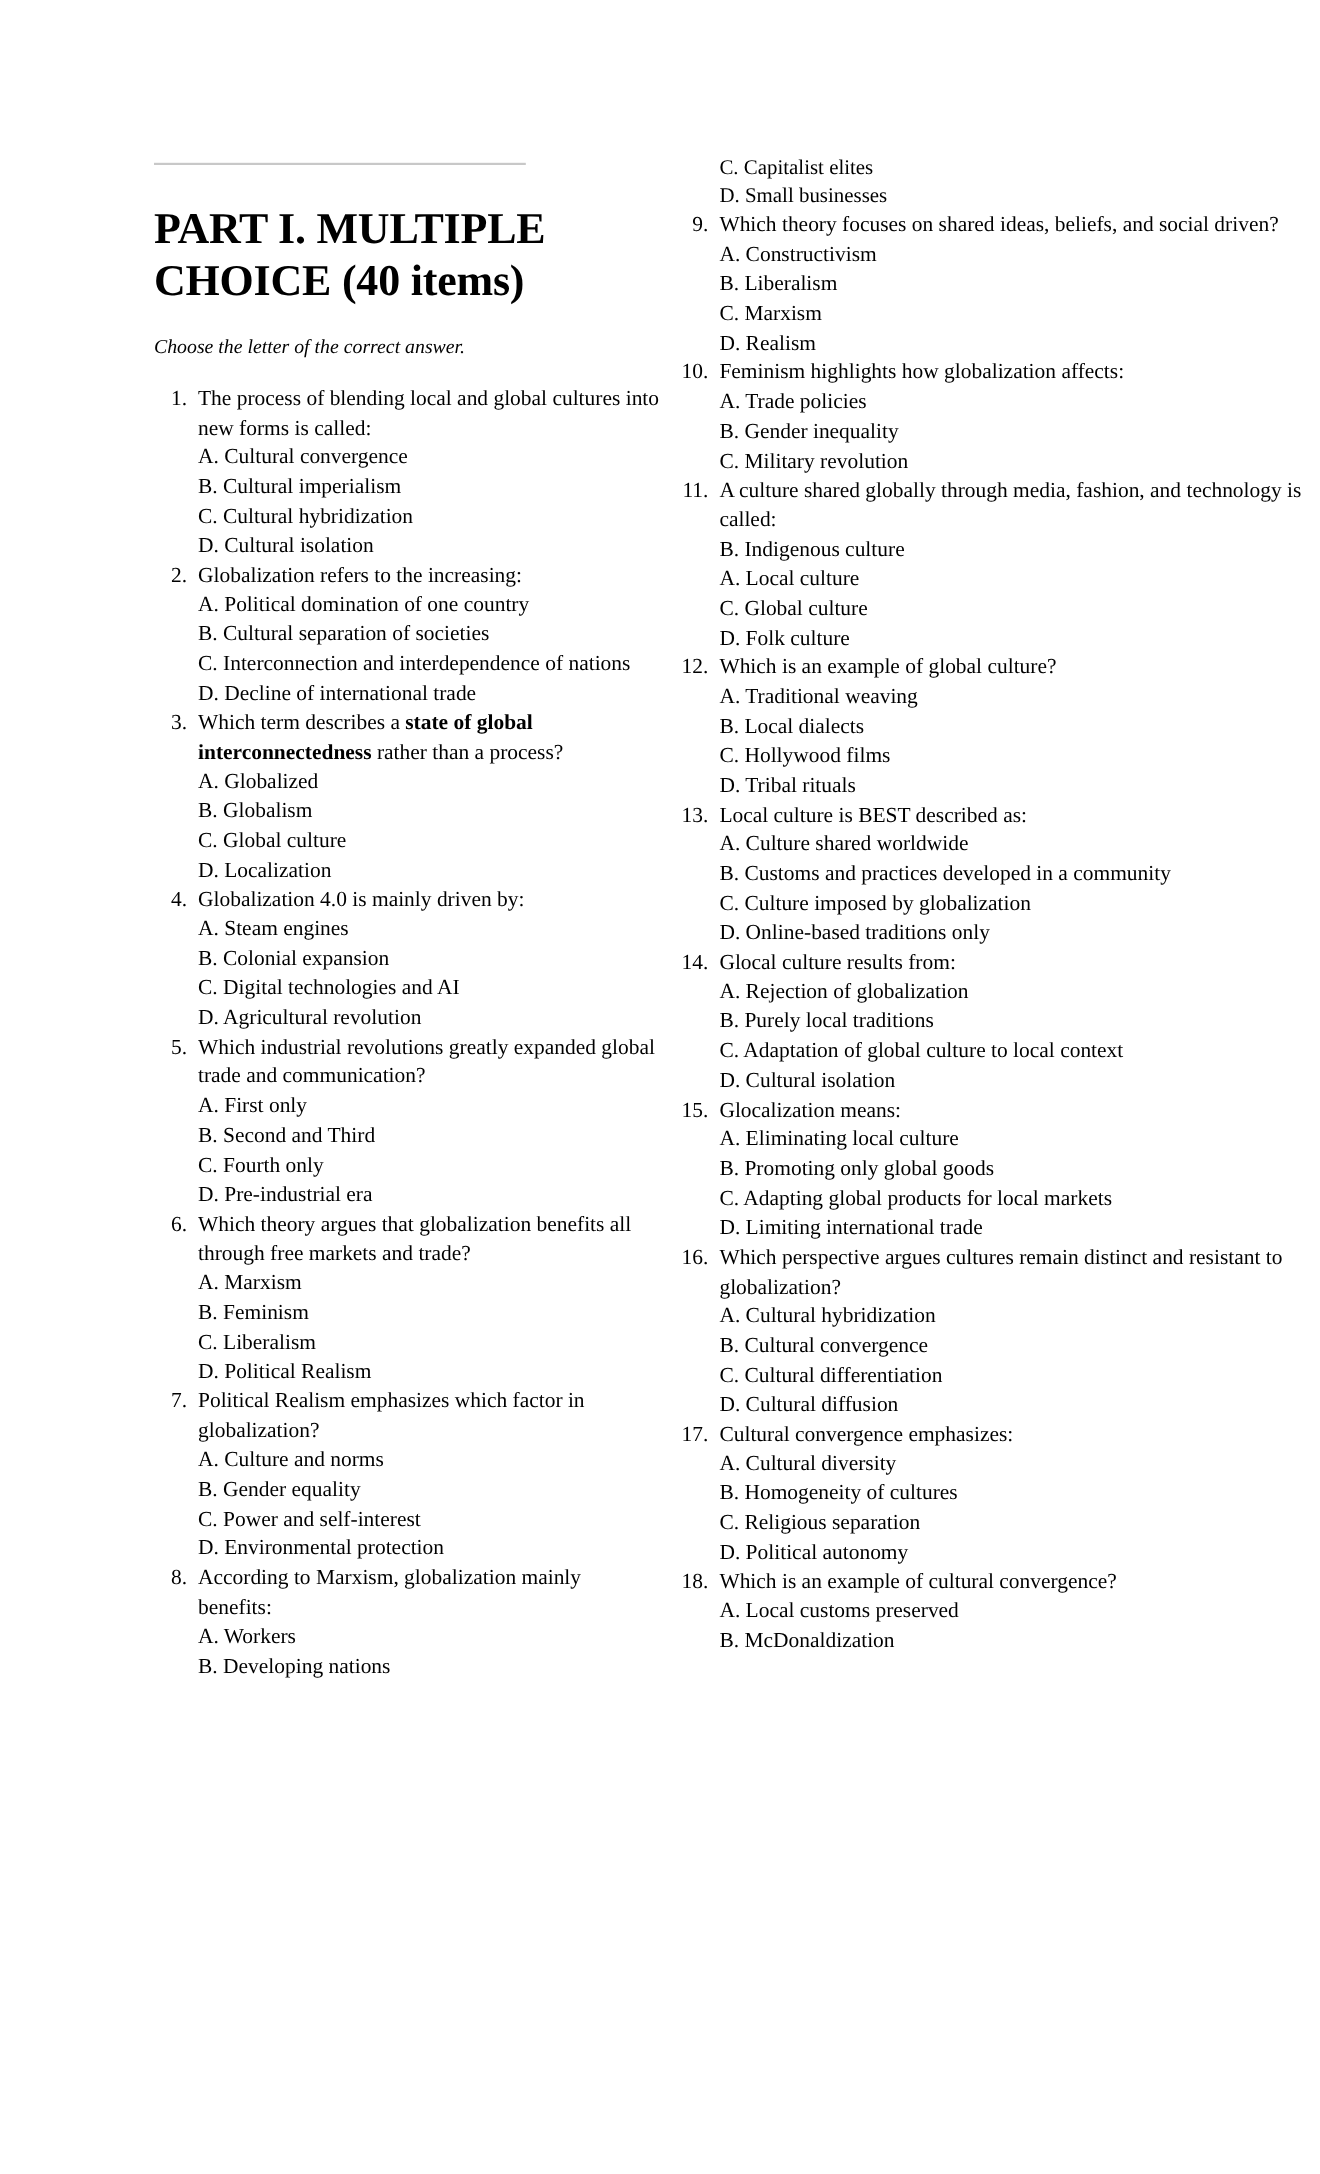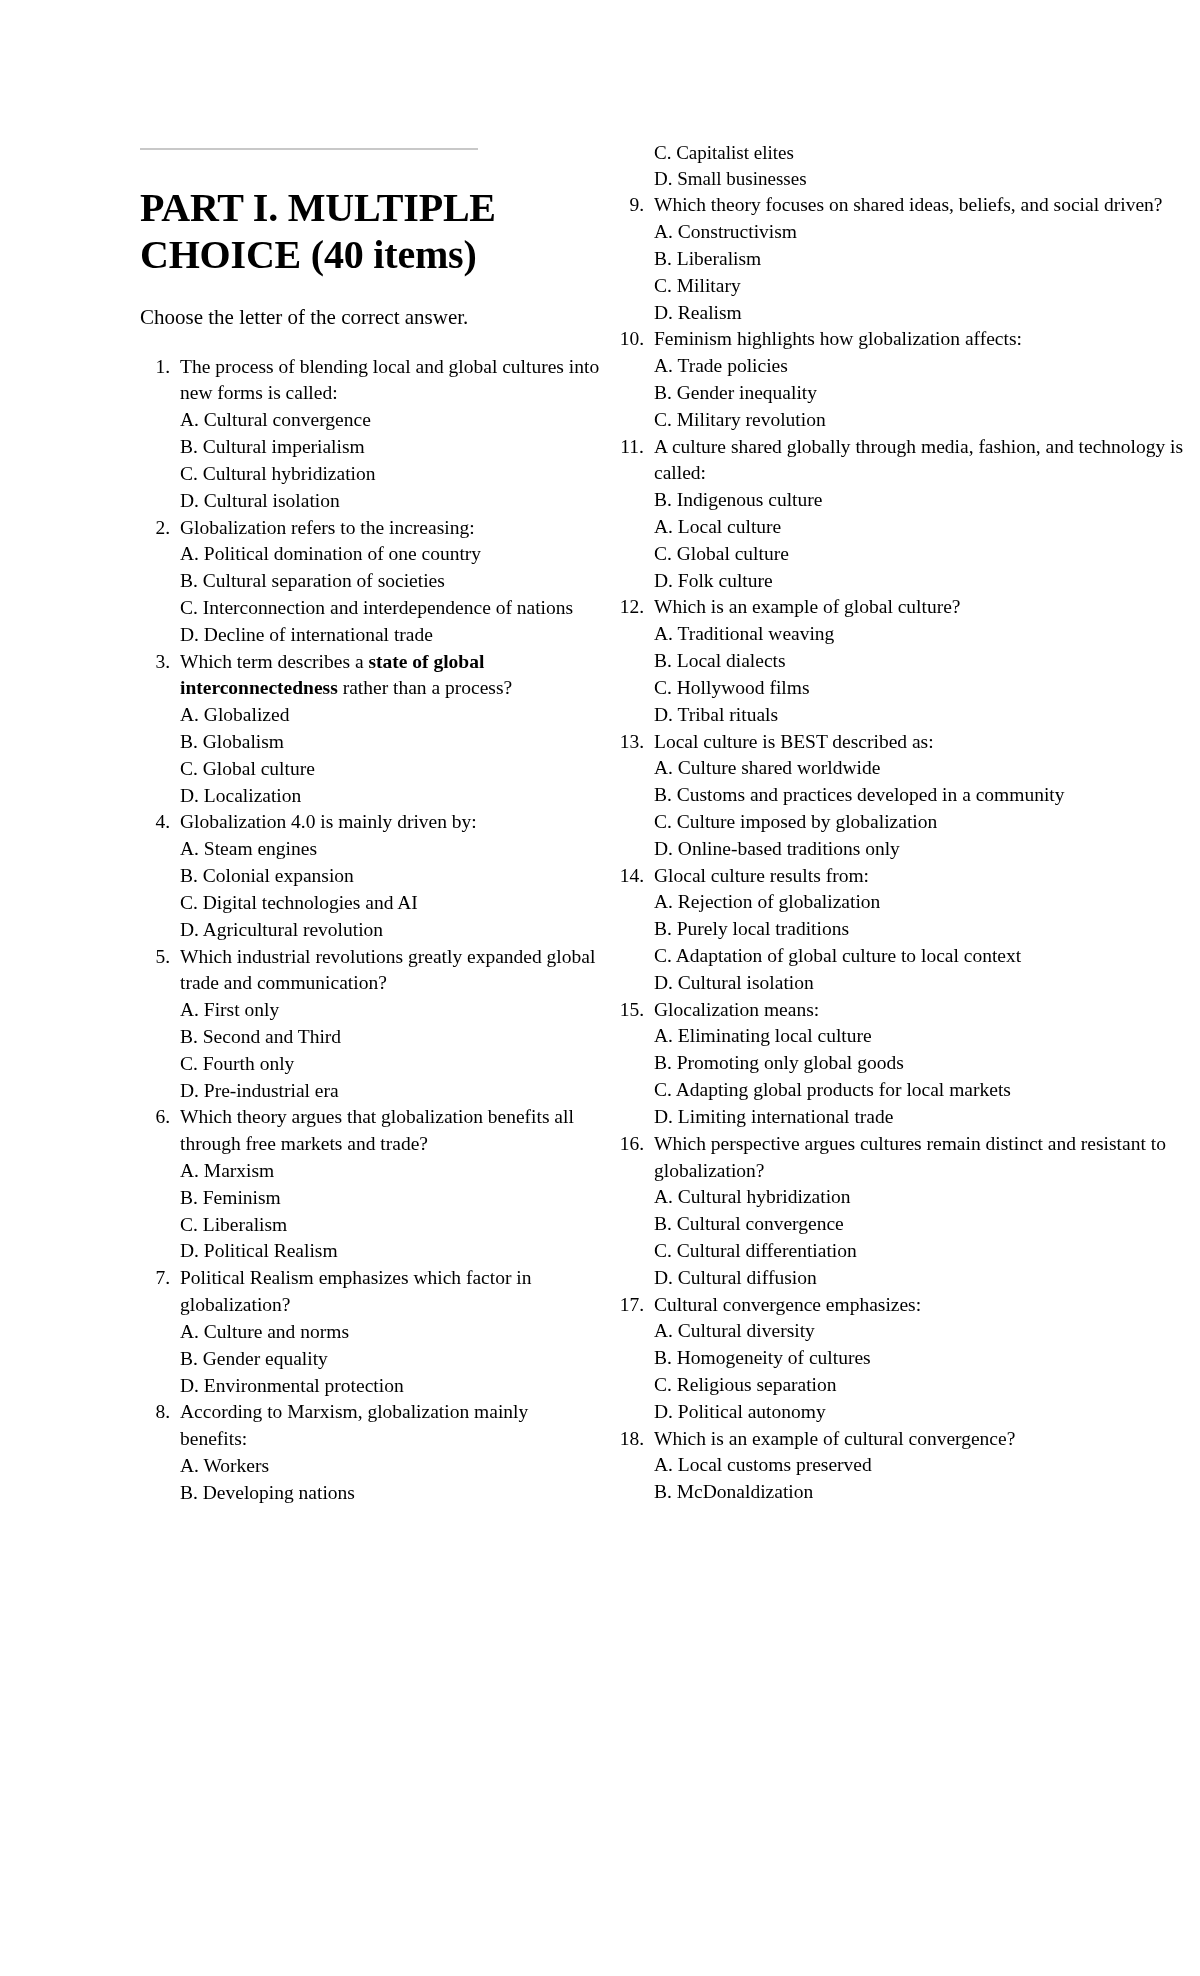--- a/index.html
+++ b/index.html
@@ -51,21 +51,22 @@
   }
   h1.doc-title {
     font-size: 40px;
     line-height: 1.18;
     font-weight: bold;
     margin: 12px 0 26px 0;
     letter-spacing: -0.2px;
     width: 360px;
   }
   .instruction {
-    font-size: 21px;
+    font-style: italic;
+    font-size: 18px;
     line-height: 1.3;
     margin: 0 0 22px 0;
   }
   ol.qlist {
     list-style: none;
     margin: 0;
     padding: 0;
   }
   .qitem {
     position: relative;
@@ -175,20 +176,21 @@
               <div class="opt">C. Liberalism</div>
               <div class="opt">D. Political Realism</div>
             </div>
           </li>
           <li class="qitem">
             <div class="qnum">7.</div>
             <div class="qbody">
               <div class="qstem">Political Realism emphasizes which factor in globalization?</div>
               <div class="opt">A. Culture and norms</div>
               <div class="opt">B. Gender equality</div>
+              <div class="opt">C. Power and self-interest</div>
               <div class="opt">D. Environmental protection</div>
             </div>
           </li>
           <li class="qitem">
             <div class="qnum">8.</div>
             <div class="qbody">
               <div class="qstem">According to Marxism, globalization mainly benefits:</div>
               <div class="opt">A. Workers</div>
               <div class="opt">B. Developing nations</div>
             </div>
@@ -201,21 +203,21 @@
           <div class="opt">C. Capitalist elites</div>
           <div class="opt">D. Small businesses</div>
         </div>
       <ol class="qlist" id="right-questions">
           <li class="qitem">
             <div class="qnum">9.</div>
             <div class="qbody">
               <div class="qstem">Which theory focuses on shared ideas, beliefs, and social driven?</div>
               <div class="opt">A. Constructivism</div>
               <div class="opt">B. Liberalism</div>
-              <div class="opt">C. Military</div>
+              <div class="opt">C. Marxism</div>
               <div class="opt">D. Realism</div>
             </div>
           </li>
           <li class="qitem">
             <div class="qnum">10.</div>
             <div class="qbody">
               <div class="qstem">Feminism highlights how globalization affects:</div>
               <div class="opt">A. Trade policies</div>
               <div class="opt">B. Gender inequality</div>
               <div class="opt">C. Military revolution</div>

